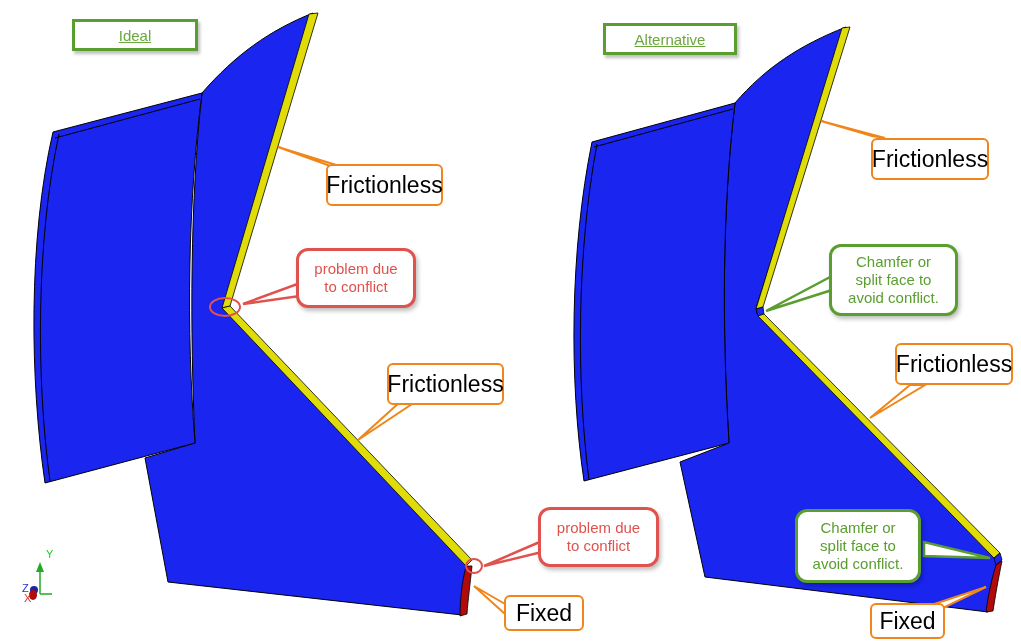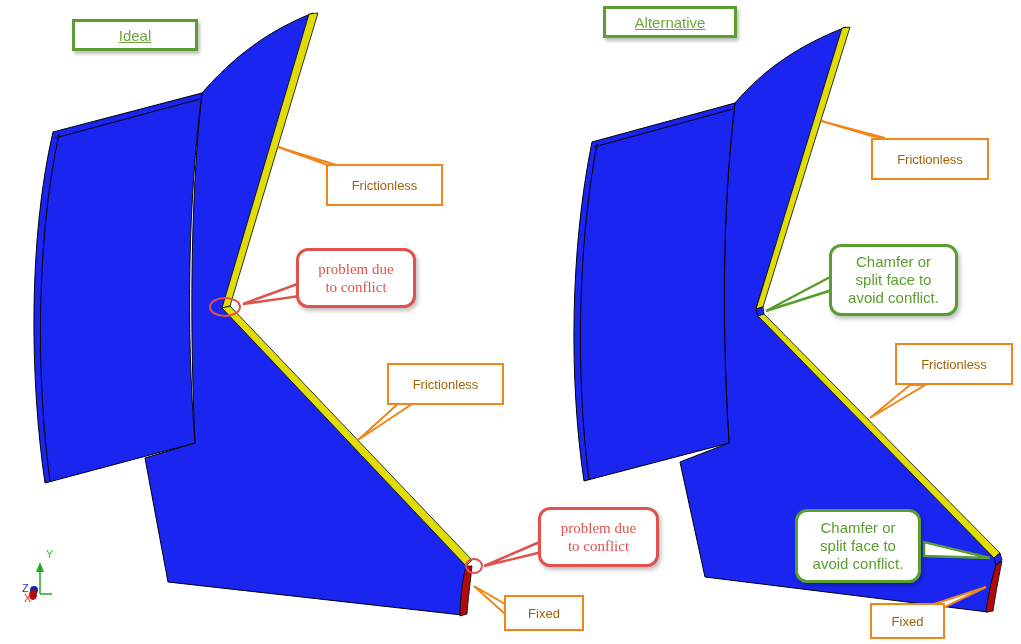--- a/index.html
+++ b/index.html
@@ -1,21 +1,21 @@
 <!DOCTYPE html>
 <html><head>
 <meta charset="utf-8">
 <style>
   html, body { margin: 0; padding: 0; background: #ffffff; }
   body { width: 1021px; height: 644px; position: relative; overflow: hidden; font-family: "Liberation Sans", sans-serif; }
   svg.scene { position: absolute; left: 0; top: 0; }
   .label { position: absolute; box-sizing: border-box; background: #fff; display: flex; align-items: center; justify-content: center; text-align: center; }
   .title-box { border: 3px solid #5a9e2f; color: #6aa83c; font-size: 15px; box-shadow: 2px 3px 3px rgba(0,0,0,0.25); text-decoration: underline; }
-  .orange-box { border: 2px solid #f08519; border-radius: 0; color: #a16207; font-size: 13px; }
-  .red-box { border: 3px solid #e0524d; border-radius: 12px; color: #e0524d; font-size: 15px; line-height: 18px; box-shadow: 2px 3px 4px rgba(0,0,0,0.25); font-family: Liberation Serif, serif; }
+  .orange-box { border: 2px solid #f08519; border-radius: 6px; color: #000000; font-size: 23px; }
+  .red-box { border: 3px solid #e0524d; border-radius: 12px; color: #e0524d; font-size: 15px; line-height: 18px; box-shadow: 2px 3px 4px rgba(0,0,0,0.25); }
   .green-box { border: 3px solid #5a9e2f; border-radius: 12px; color: #5a9e2f; font-size: 15px; line-height: 18px; box-shadow: 2px 3px 4px rgba(0,0,0,0.25); margin-top: 8px; }
   .triad { position: absolute; left: 18px; top: 548px; width: 44px; height: 60px; }
   .triad span { position: absolute; font-size: 11px; font-family: "Liberation Sans", sans-serif; }
 </style>
 </head>
 <body>
 
 <svg class="scene" width="1021" height="644" viewBox="0 0 1021 644">
 
   <g>
@@ -66,21 +66,21 @@
 
     <polygon points="766,311 832,276 832,290" fill="#fff" stroke="#5a9e2f" stroke-width="2.5"></polygon>
 
     <polygon points="990,558 924,542 924,556" fill="#fff" stroke="#5a9e2f" stroke-width="2.5"></polygon>
 
     <polygon points="986,587 925,607 945,607" fill="#fff" stroke="#f08519" stroke-width="2"></polygon>
   </g>
 </svg>
 
 <div class="label title-box" style="left:72px; top:19px; width:126px; height:32px;">Ideal</div>
-<div class="label title-box" style="left:603px; top:6px; width:134px; height:32px;">Alternative</div>
+<div class="label title-box" style="left:603px; top:23px; width:134px; height:32px;">Alternative</div>
 
 <div class="label orange-box" style="left:326px; top:164px; width:117px; height:42px;">Frictionless</div>
 <div class="label orange-box" style="left:387px; top:363px; width:117px; height:42px;">Frictionless</div>
 <div class="label red-box" style="left:296px; top:248px; width:120px; height:60px; white-space:pre-line;">problem due
 to conflict</div>
 <div class="label red-box" style="left:538px; top:507px; width:121px; height:60px; white-space:pre-line;">problem due
 to conflict</div>
 <div class="label orange-box" style="left:504px; top:595px; width:80px; height:36px;">Fixed</div>
 
 <div class="label orange-box" style="left:871px; top:138px; width:118px; height:42px;">Frictionless</div>

